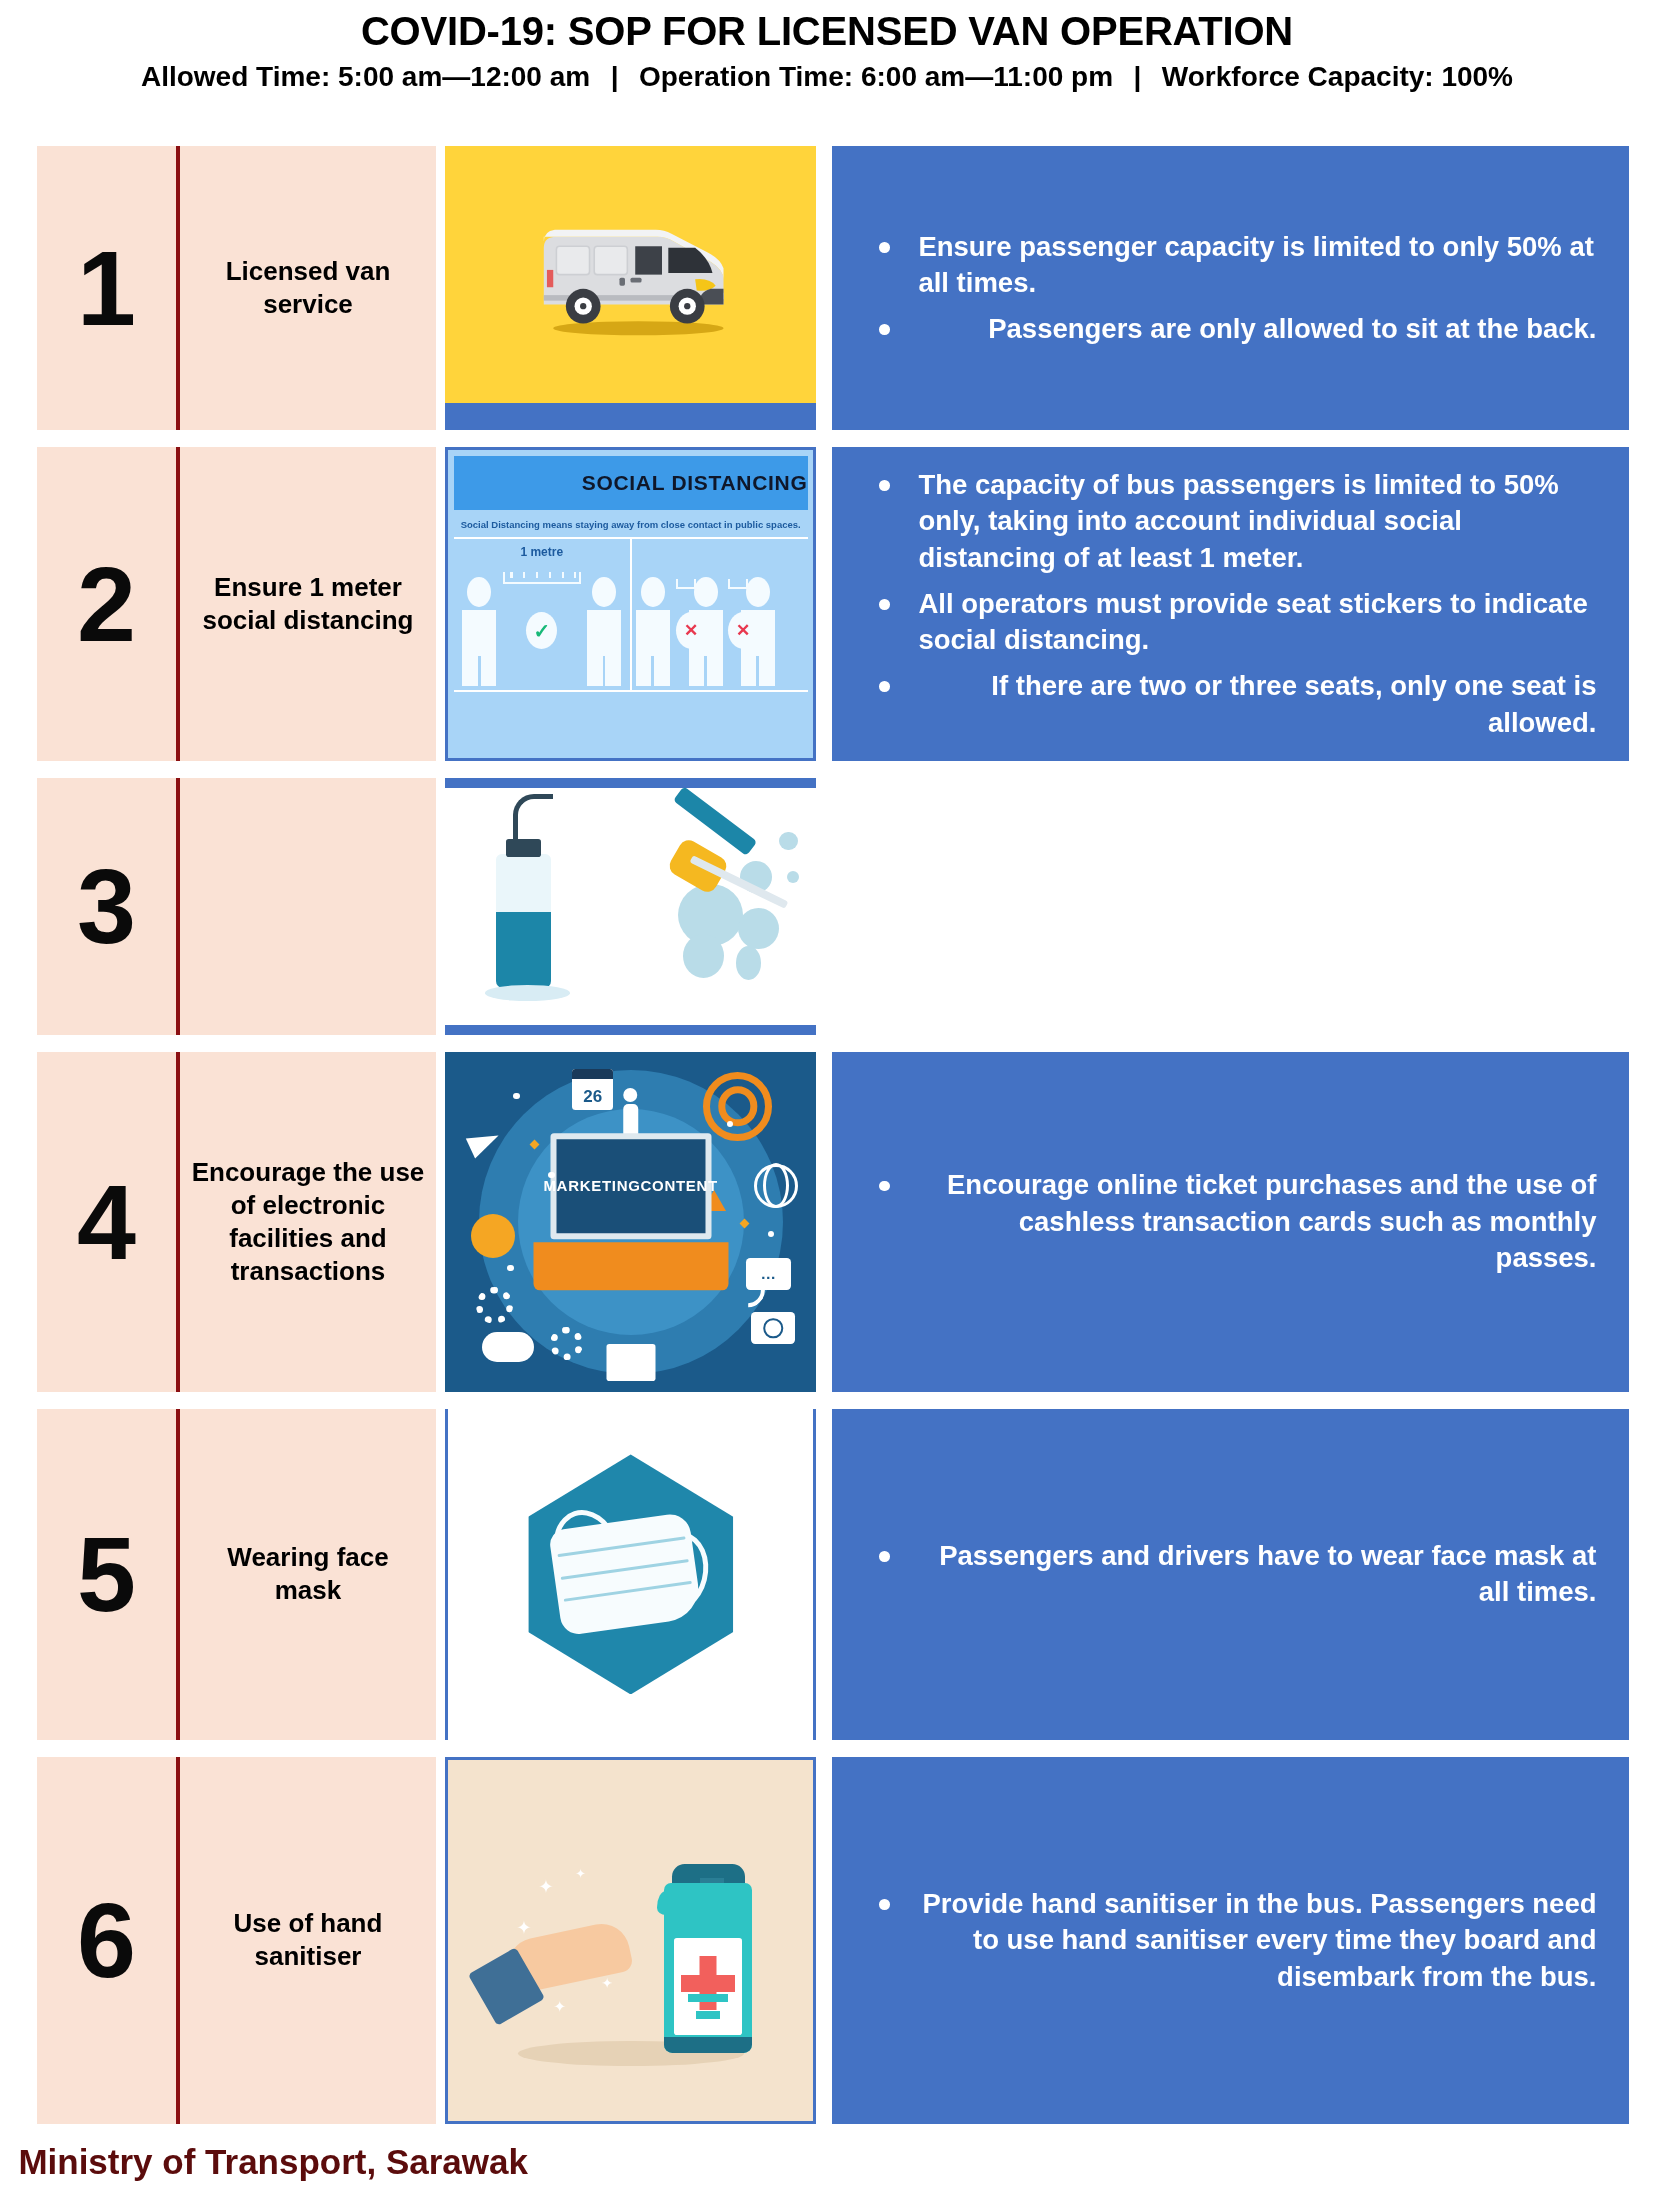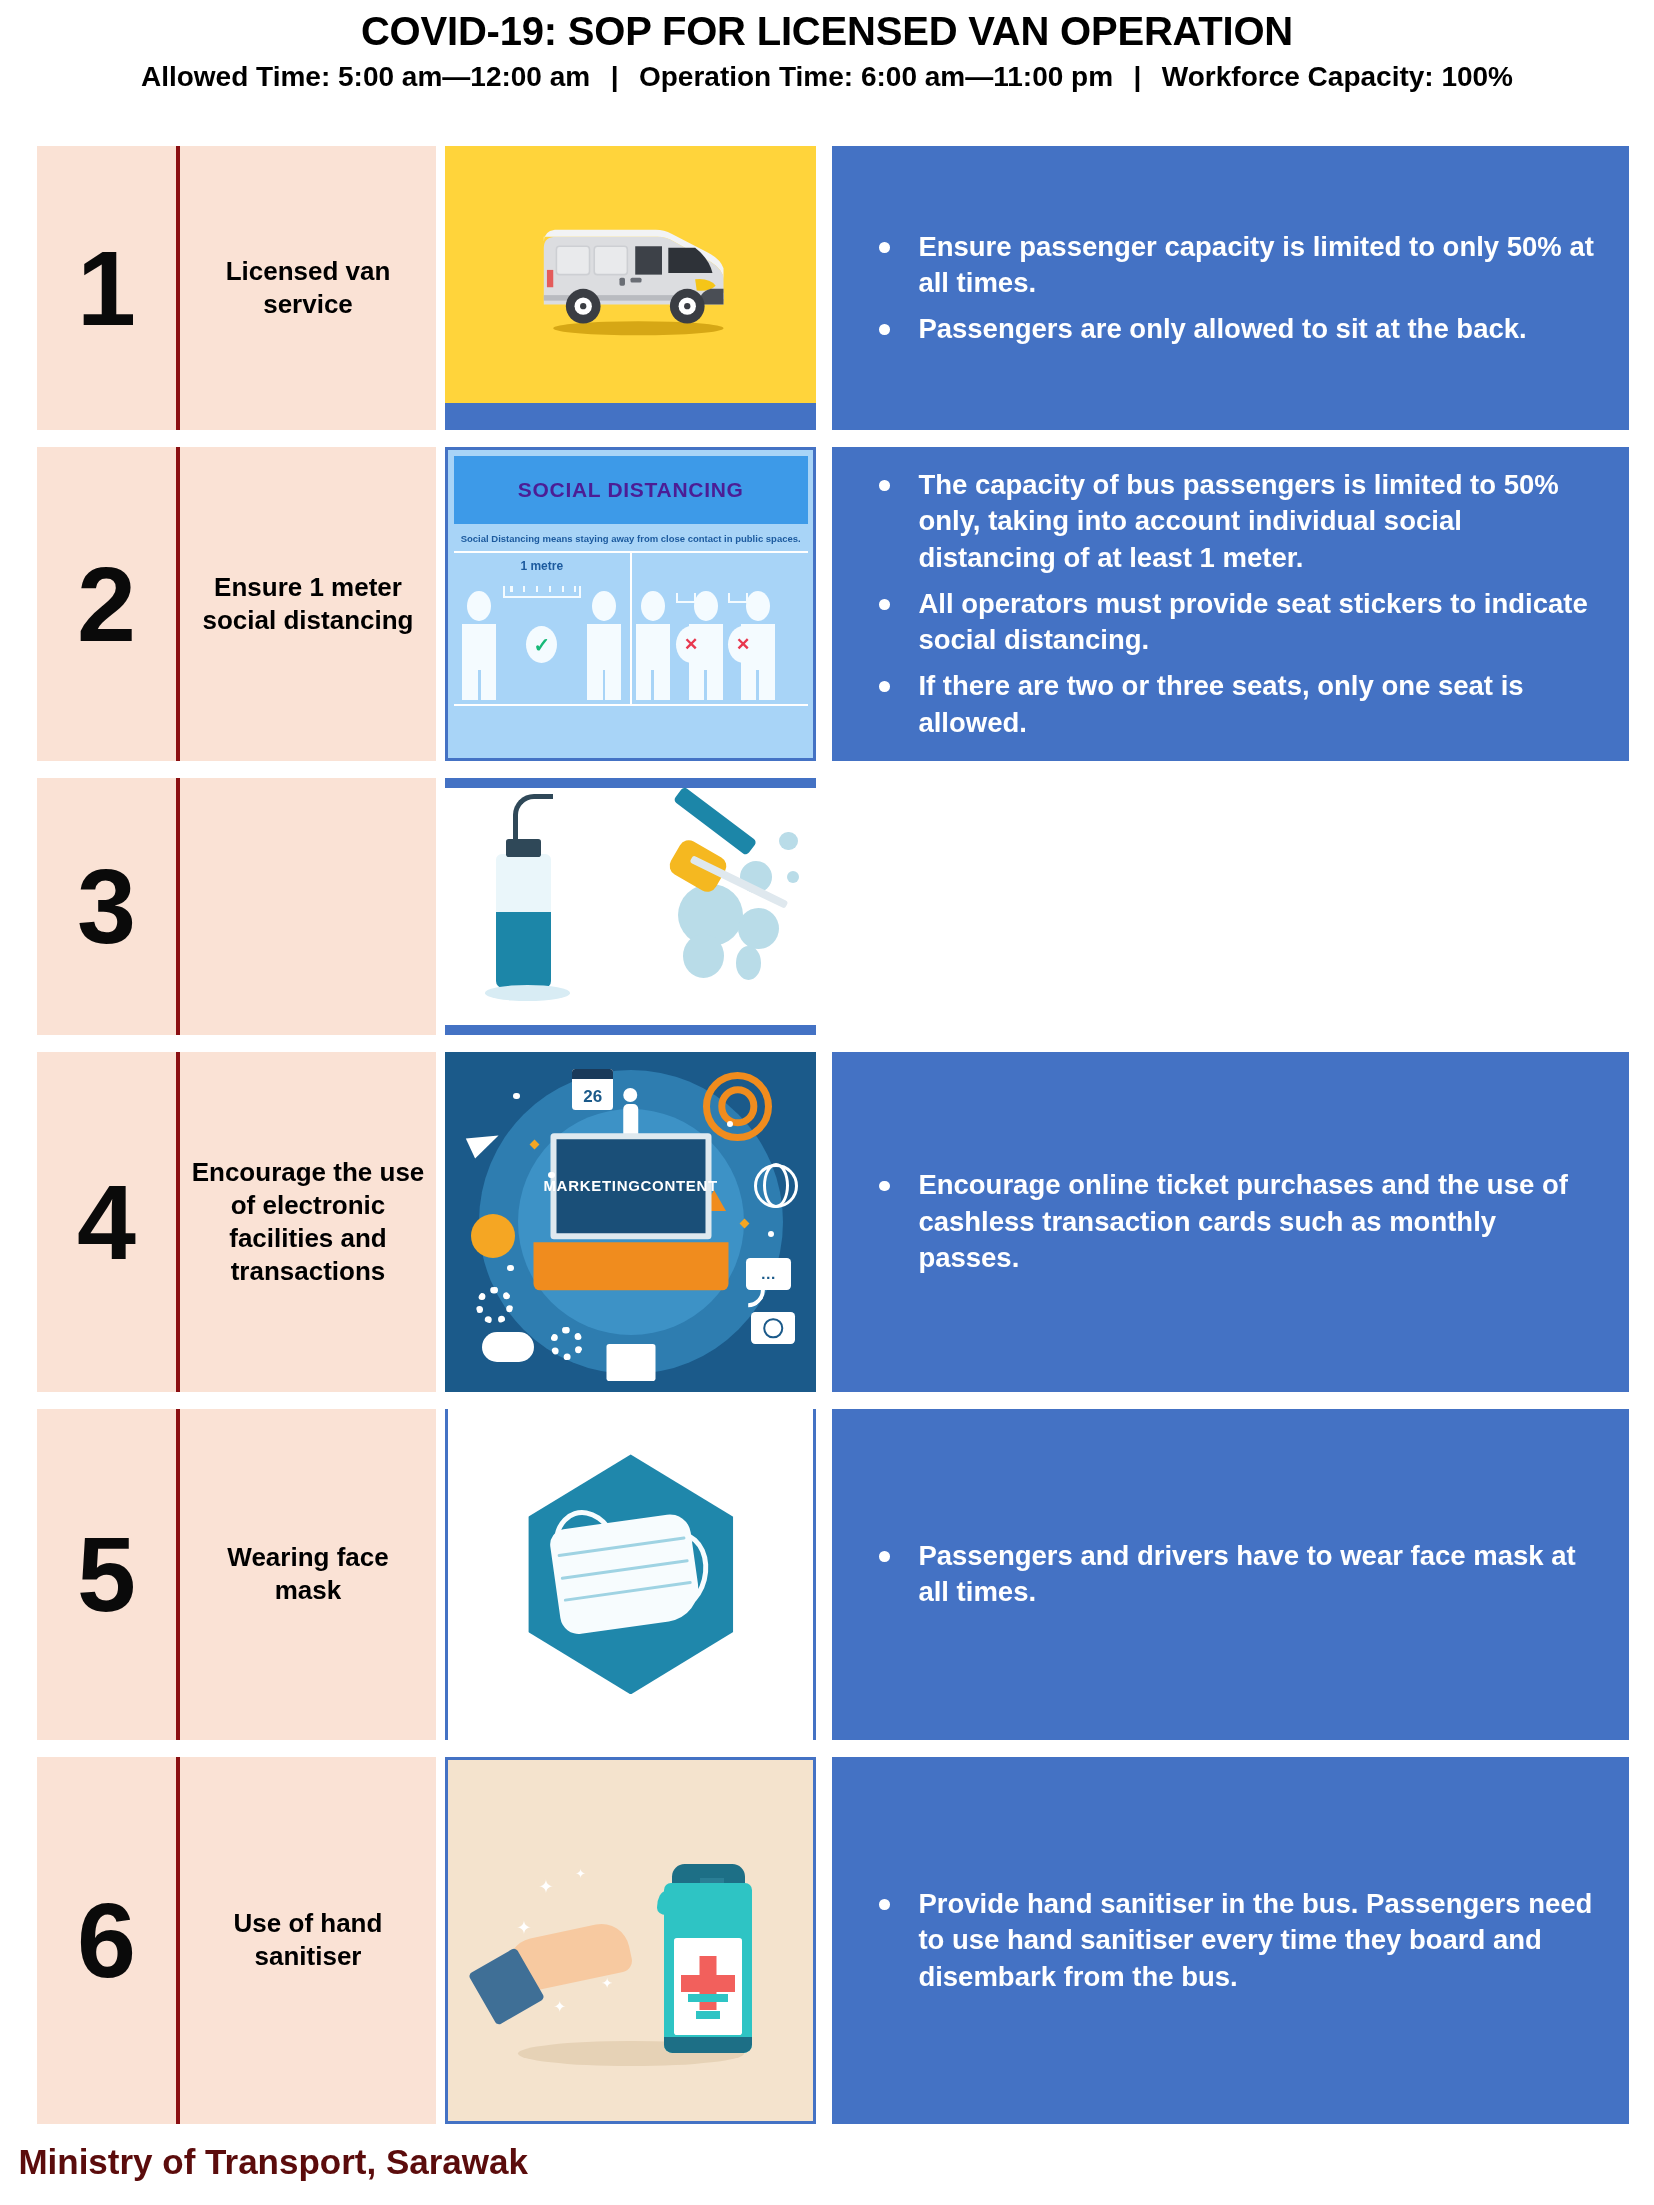--- a/index.html
+++ b/index.html
@@ -71,42 +71,42 @@
     flex: 1 1 auto; margin-left: 16.2px; background: #4472c4;
     display: flex; align-items: center;
     padding: 0 32.5px 0 35px;
   }
   ul.bullets { list-style: none; width: 100%; }
   ul.bullets li {
     position: relative; padding-left: 51px; color: #ffffff;
     font-size: 27.5px; font-weight: bold; line-height: 1.33;
     margin-bottom: 9.2px;
   }
-  ul.bullets li:last-child { margin-bottom: 0; }
+  ul.bullets li:last-child { margin-bottom: 0; text-align: right; }
   ul.bullets li::before {
     content: ""; position: absolute; left: 12px; top: 13.4px;
     width: 10.6px; height: 10.6px; border-radius: 50%; background: #ffffff;
   }
 
   
   .footer {
     position: absolute; left: 18.4px; top: 2142px;
     font-size: 35px; font-weight: bold; color: #5b0c0c;
   }
 
   
   
   .art-van { width: 100%; height: 100%; background: #ffd43b; position: relative; }
   .art-van .strip { position: absolute; left: 0; right: 0; bottom: 0; height: 27px; background: #4472c4; }
 
   
   .art-sd { width: 100%; height: 100%; background: #a8d4f7; padding: 5.7px;
             border: 3.5px solid #4472c4; }
-  .sd-band { background: #3d9ae8; color: #4c1d95; font-size: 21px; font-weight: bold;
-             text-align: center; letter-spacing: 0.7px; padding: 22px 0; }
+  .sd-band { background: #3d9ae8; color: #0f172a; font-size: 21px; font-weight: bold;
+             text-align: right; letter-spacing: 0.7px; padding: 15px 0; }
   .sd-caption { color: #1c5a9e; font-size: 9.5px; font-weight: bold; text-align: center;
                 padding: 9.2px 4.2px 7px; }
   .sd-panels { display: flex; border-top: 2.1px solid #ffffff; border-bottom: 2.1px solid #ffffff;
                height: 155px; }
   .sd-left { flex: 1; border-right: 2.1px solid #ffffff; position: relative; text-decoration: underline; }
   .sd-right { flex: 1; position: relative; }
   .sd-metre { position: absolute; top: 5.7px; left: 0; right: 0; text-align: center;
               color: #1c5a9e; font-size: 12px; font-weight: bold; }
   .person { position: absolute; bottom: 4.2px; }
   .person .head { width: 24px; height: 30px; border-radius: 50%; background: #f4fbff; margin: 0 auto; }

